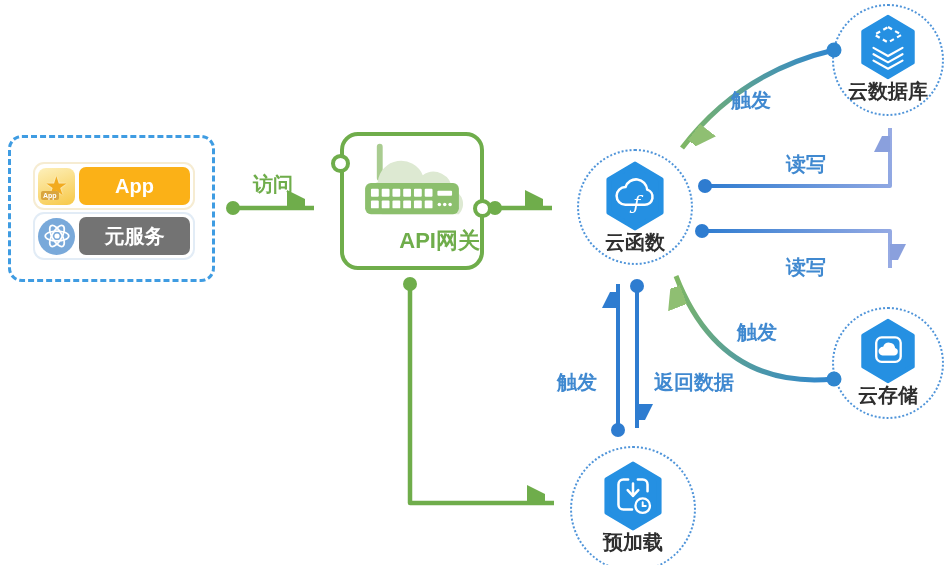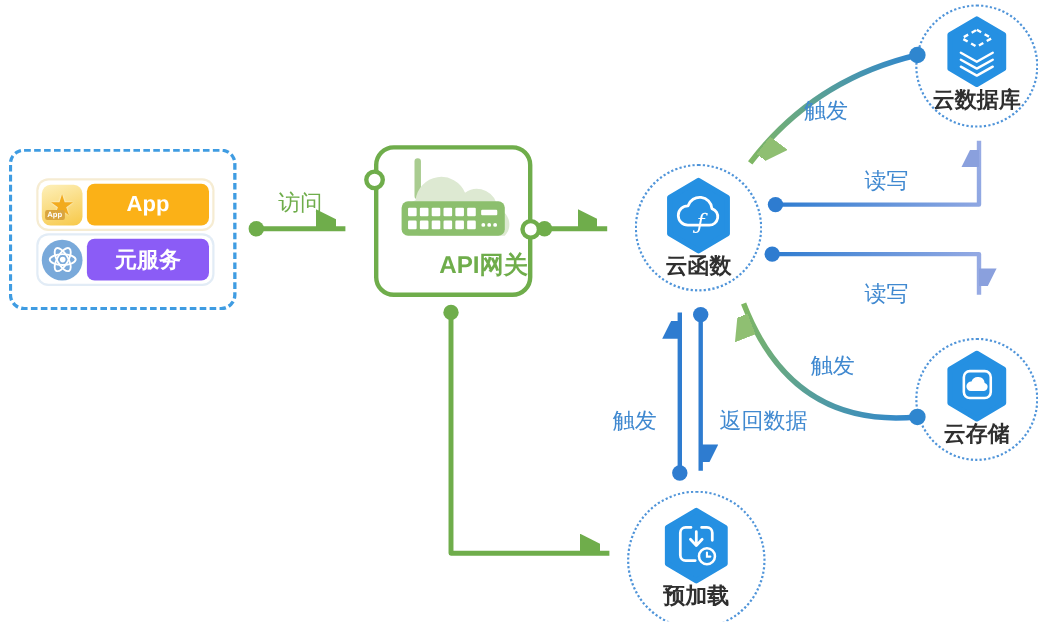--- a/index.html
+++ b/index.html
@@ -18,36 +18,36 @@
   .app-icon{width:37px;height:37px;border-radius:8px;flex:0 0 37px;position:relative;
     background:linear-gradient(160deg,#fdf0bb,#f7c847);display:flex;align-items:center;justify-content:center;}
   .star{font-size:26px;color:#f2ab1e;line-height:1;text-shadow:0 0 2px #fff;}
   .app-badge{position:absolute;left:3px;bottom:5px;font-size:7px;font-weight:bold;color:#fff;
     background:#d9a53f;border-radius:2px;padding:0 2px;line-height:9px;}
   .meta-icon{width:37px;height:37px;border-radius:50%;flex:0 0 37px;background:#79a9da;
     display:flex;align-items:center;justify-content:center;}
   .bar{flex:1;height:38px;margin-left:4px;border-radius:7px;display:flex;align-items:center;
     justify-content:center;color:#fff;font-weight:bold;font-size:20px;}
   .bar.orange{background:#fbb117;}
-  .bar.blue{background:#8b5cf6;}
+  .bar.blue{background:#737373;}
 
   
   .gateway{position:absolute;left:340px;top:132px;width:144px;height:138px;box-sizing:border-box;
     border:4px solid #6fad4b;border-radius:18px;display:flex;flex-direction:column;align-items:center;}
   .gw-label{position:absolute;bottom:10px;width:100%;text-align:right;color:#6fad4b;
     font-size:22px;font-weight:bold;}
   .ring{position:absolute;width:11px;height:11px;border:4px solid #6fad4b;border-radius:50%;background:#fff;}
 
   
   .node{position:absolute;box-sizing:border-box;border:2px dotted #4f94d9;border-radius:50%;
     display:flex;flex-direction:column;align-items:center;}
   .node-label{font-weight:bold;color:#2f2f2f;font-size:20px;line-height:1.1;white-space:nowrap;}
 
   
-  .edge-label{position:absolute;transform:translateX(-50%);font-weight:normal;font-size:20px;
+  .edge-label{position:absolute;transform:translateX(-50%);font-weight:bold;font-size:20px;
     color:#4089d0;white-space:nowrap;}
   .edge-label.green{color:#6fad4b;}
 </style>
 </head>
 <body>
 
 <div class="canvas">
 
   <div class="client-group">
     <div class="client-row app">

